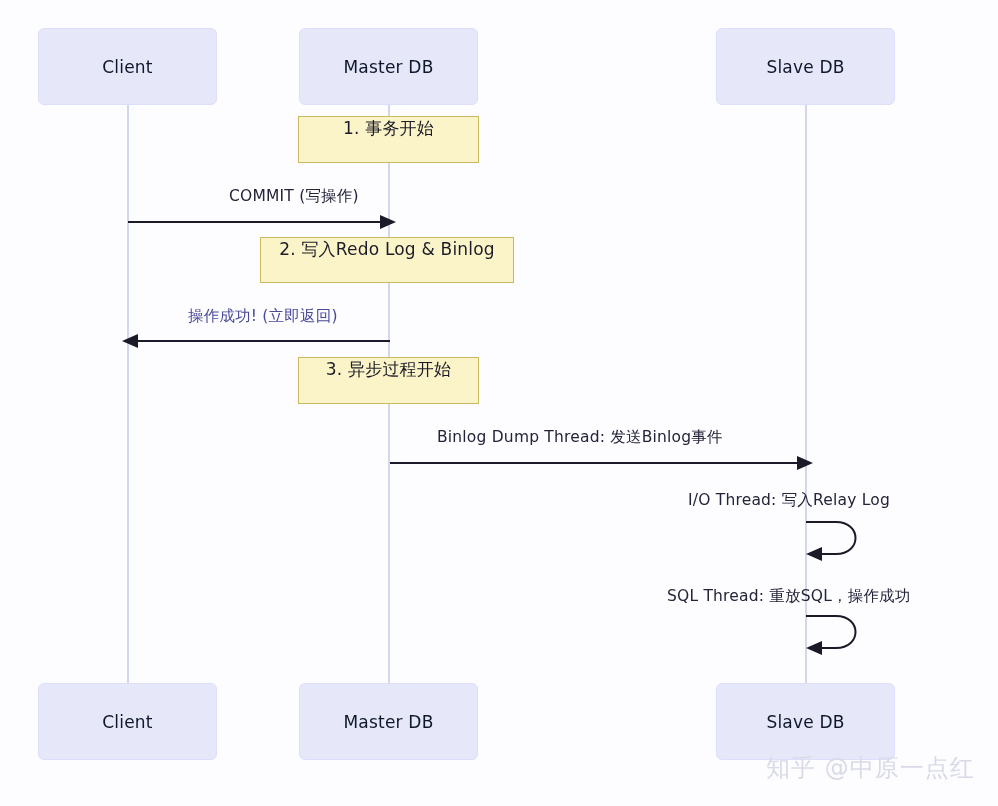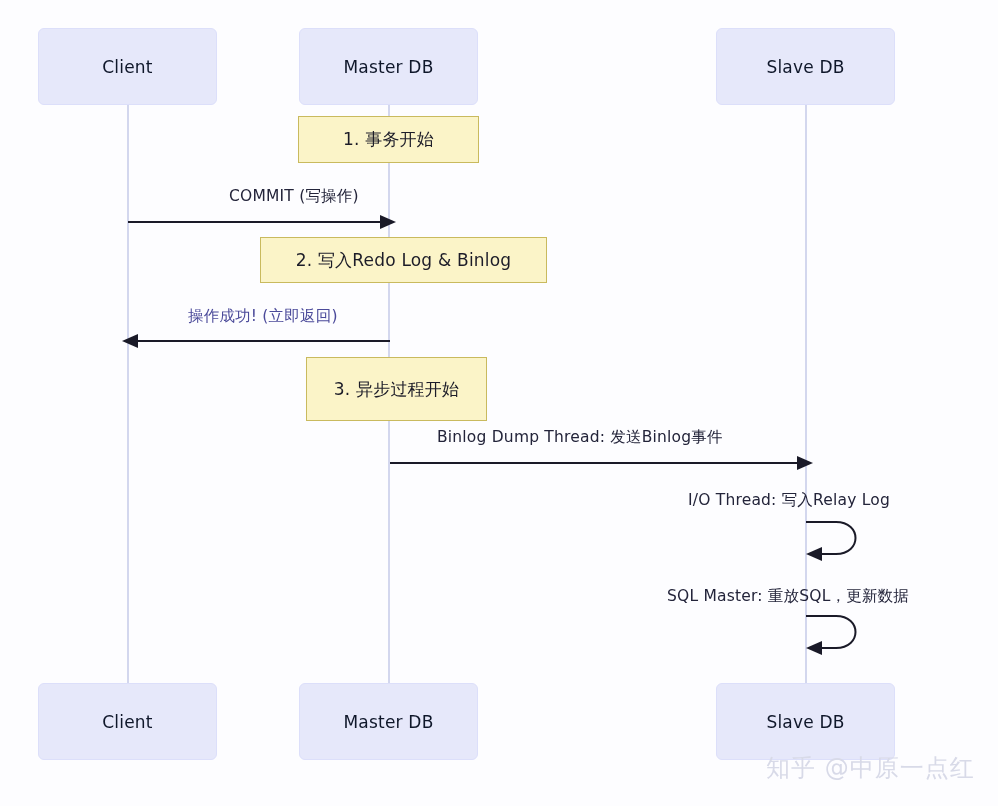--- a/index.html
+++ b/index.html
@@ -40,21 +40,20 @@
     letter-spacing: .2px;
     white-space: nowrap;
   }
 
   
   .note {
     position: absolute;
     background: #fbf4c8;
     border: 1px solid #c9ba5e;
     display: flex;
-    align-items: center;
     justify-content: center;
     box-sizing: border-box;
   }
   .note .nlabel {
     font-size: 17px;
     color: #1c1c28;
     white-space: nowrap;
     letter-spacing: .2px;
   }
 
@@ -106,47 +105,47 @@
   <div class="note" style="left:298px; top:116px; width:181px; height:47px;">
     <span class="nlabel">1. 事务开始</span>
   </div>
 
   <div class="msg-label" style="left:185px; top:186px;margin-left:44px;">COMMIT (写操作)</div>
   <svg class="arrow-svg" style="left:126px; top:211px;" width="270" height="22" viewBox="0 0 270 22">
     <line x1="2" y1="11" x2="254" y2="11" stroke="#1a1a28" stroke-width="2"></line>
     <polygon points="254,4 270,11 254,18" fill="#1a1a28"></polygon>
   </svg>
 
-  <div class="note" style="left:260px; top:237px; width:287px; height:46px;">
+  <div class="note" style="left:260px; top:237px; width:254px; height:46px;">
     <span class="nlabel">2. 写入Redo Log &amp; Binlog</span>
   </div>
 
   <div class="msg-label ret" style="left:168px; top:306px;">操作成功! (立即返回)</div>
   <svg class="arrow-svg" style="left:122px; top:330px;" width="270" height="22" viewBox="0 0 270 22">
     <line x1="16" y1="11" x2="268" y2="11" stroke="#1a1a28" stroke-width="2"></line>
     <polygon points="16,4 0,11 16,18" fill="#1a1a28"></polygon>
   </svg>
 
-  <div class="note" style="left:298px; top:357px; width:181px; height:64px;margin-left:8px;">
+  <div class="note" style="left:298px; top:357px; width:181px; height:47px;">
     <span class="nlabel">3. 异步过程开始</span>
   </div>
 
   <div class="msg-label" style="left:437px; top:427px;">Binlog Dump Thread: 发送Binlog事件</div>
   <svg class="arrow-svg" style="left:388px; top:452px;" width="425" height="22" viewBox="0 0 425 22">
     <line x1="2" y1="11" x2="409" y2="11" stroke="#1a1a28" stroke-width="2"></line>
     <polygon points="409,4 425,11 409,18" fill="#1a1a28"></polygon>
   </svg>
 
   <div class="msg-label" style="left:688px; top:490px;">I/O Thread: 写入Relay Log</div>
   <svg class="arrow-svg" style="left:800px; top:518px;" width="80" height="48" viewBox="0 0 80 48">
     <path d="M 6 4 L 36 4 C 62 4 62 36 36 36 L 22 36" fill="none" stroke="#1a1a28" stroke-width="2"></path>
     <polygon points="22,29 6,36 22,43" fill="#1a1a28"></polygon>
   </svg>
 
-  <div class="msg-label" style="left:667px; top:586px;">SQL Master: 重放SQL，更新数据</div>
+  <div class="msg-label" style="left:667px; top:586px;">SQL Thread: 重放SQL，操作成功</div>
   <svg class="arrow-svg" style="left:800px; top:612px;" width="80" height="48" viewBox="0 0 80 48">
     <path d="M 6 4 L 36 4 C 62 4 62 36 36 36 L 22 36" fill="none" stroke="#1a1a28" stroke-width="2"></path>
     <polygon points="22,29 6,36 22,43" fill="#1a1a28"></polygon>
   </svg>
 
   <div class="participant" style="left:38px; top:683px; width:179px; height:77px;">
     <span class="plabel">Client</span>
   </div>
   <div class="participant" style="left:299px; top:683px; width:179px; height:77px;">
     <span class="plabel">Master DB</span>

